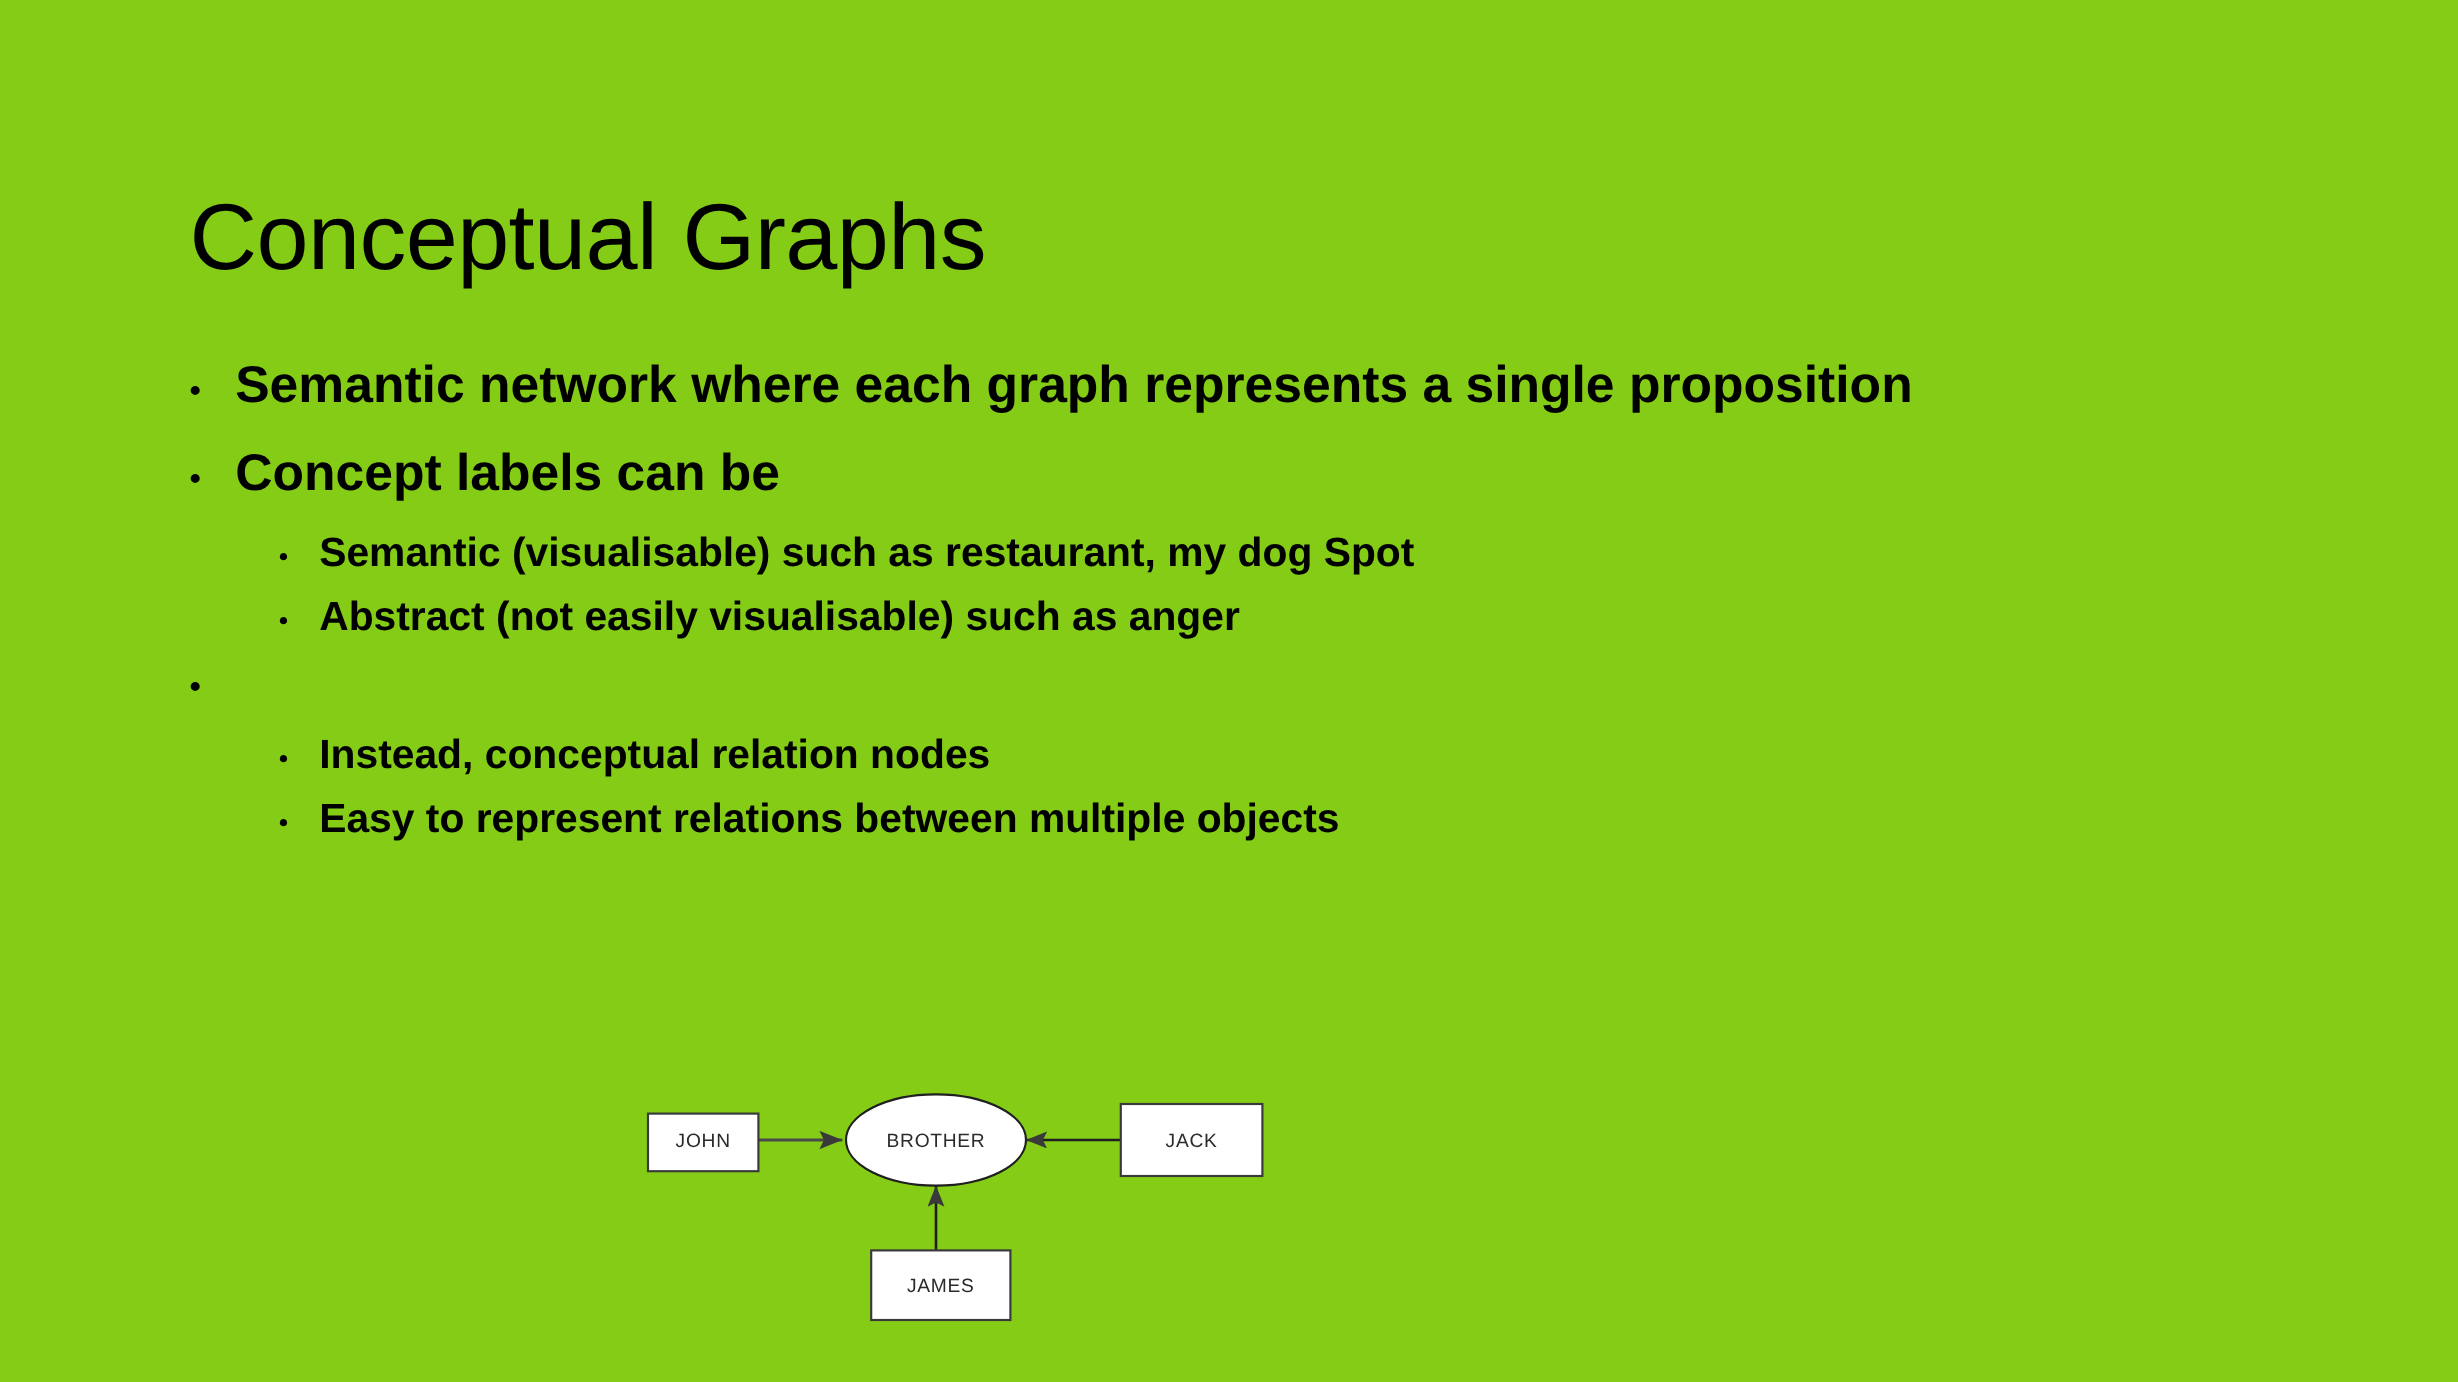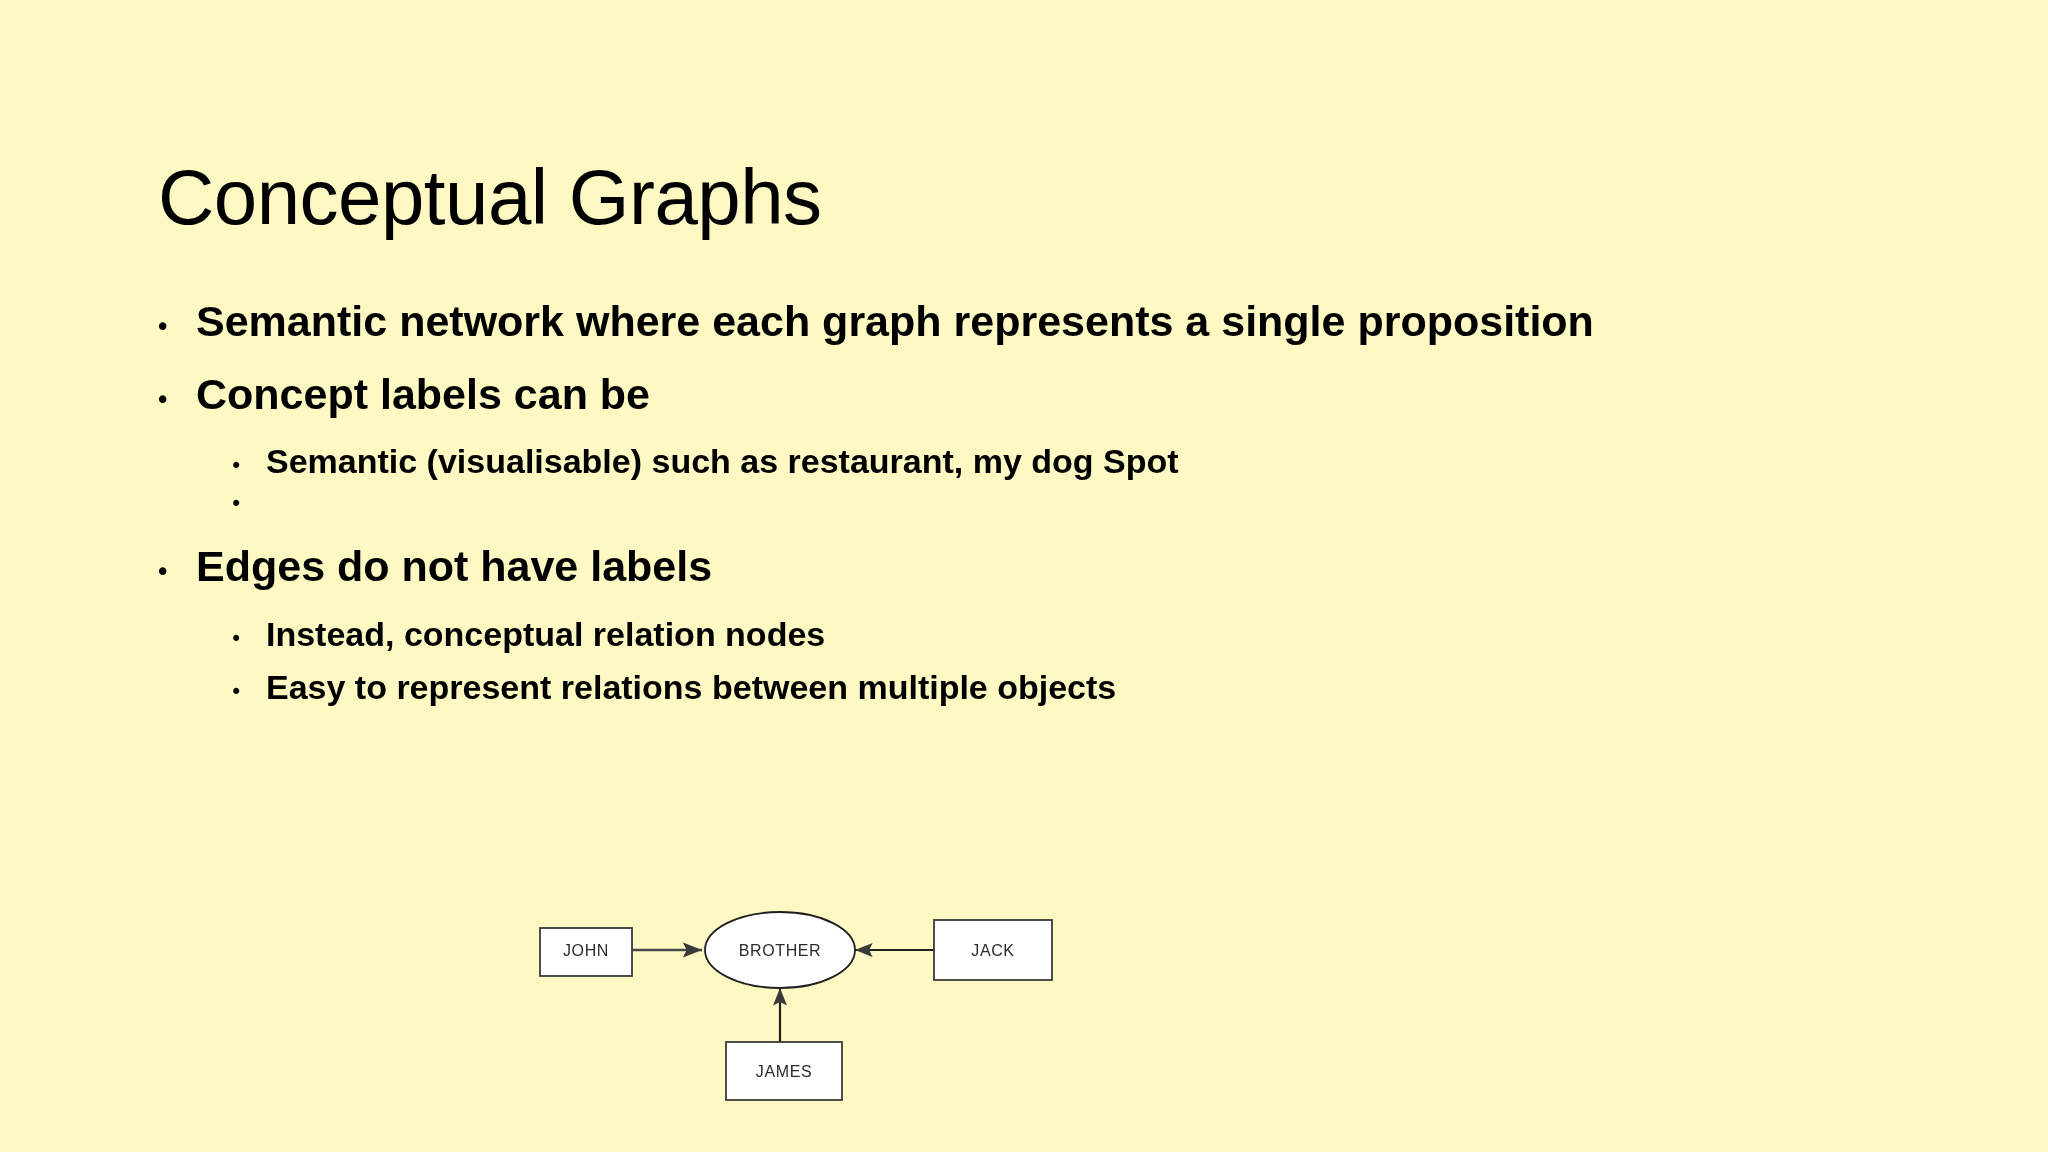--- a/index.html
+++ b/index.html
@@ -14,21 +14,21 @@
     position: relative;
     overflow: hidden;
     font-family: "Liberation Sans", sans-serif;
     color: #000000;
     -webkit-font-smoothing: antialiased;
   }
 
   .slide {
     position: absolute;
     inset: 0;
-    background: #fef9c3;
+    background: #84cc16;
     padding-left: 40px;
   }
 
   
   .slide-title {
     position: absolute;
     left: 158px;
     top: 106px;
     font-size: 78px;
     line-height: 1.0;
@@ -132,25 +132,25 @@
       <span class="bullet-text">Concept labels can be</span>
     </div>
 
     <div class="bullet-row lvl2 gap-before-sub">
       <span class="bullet-mark">•</span>
       <span class="bullet-text">Semantic (visualisable) such as restaurant, my dog Spot</span>
     </div>
 
     <div class="bullet-row lvl2">
       <span class="bullet-mark">•</span>
+      <span class="bullet-text">Abstract (not easily visualisable) such as anger</span>
     </div>
 
     <div class="bullet-row lvl1 gap-after-sub">
       <span class="bullet-mark">•</span>
-      <span class="bullet-text">Edges do not have labels</span>
     </div>
 
     <div class="bullet-row lvl2 gap-before-sub">
       <span class="bullet-mark">•</span>
       <span class="bullet-text">Instead, conceptual relation nodes</span>
     </div>
 
     <div class="bullet-row lvl2">
       <span class="bullet-mark">•</span>
       <span class="bullet-text">Easy to represent relations between multiple objects</span>

